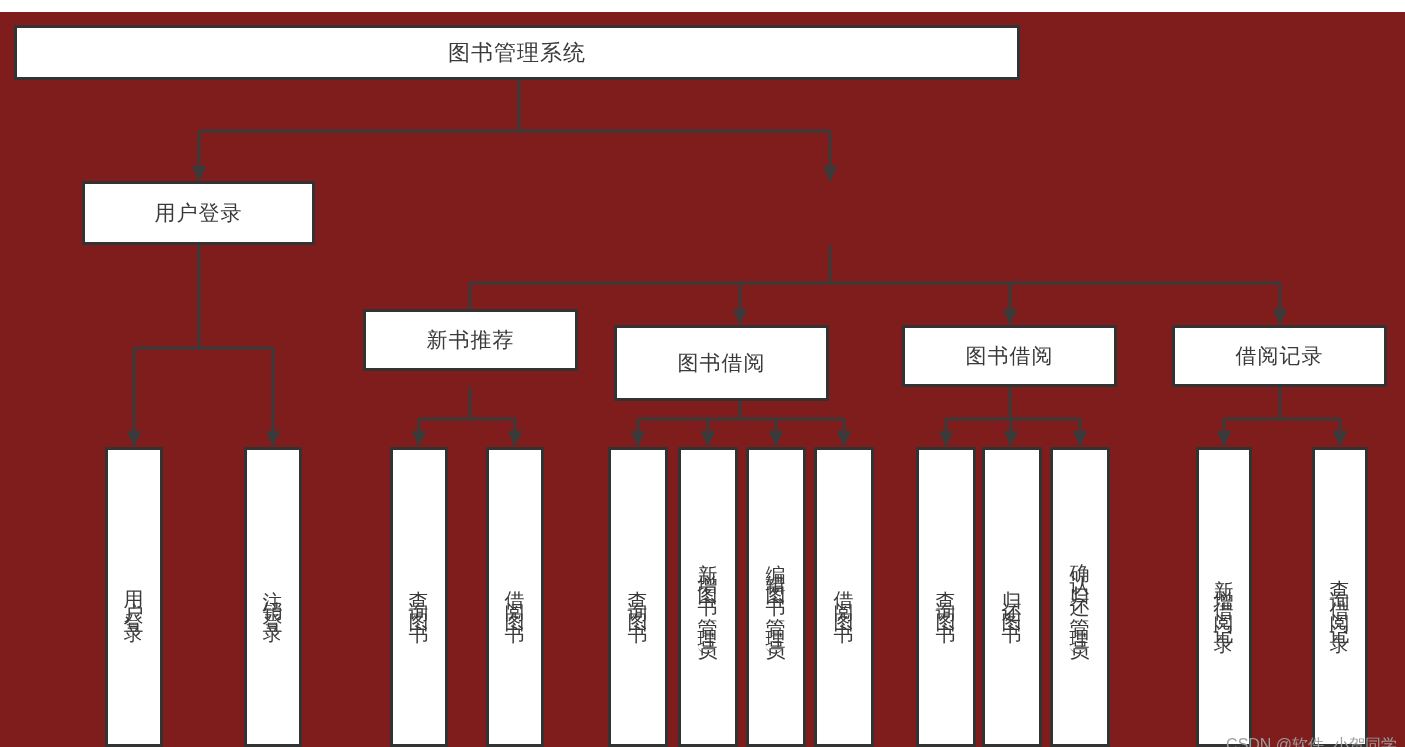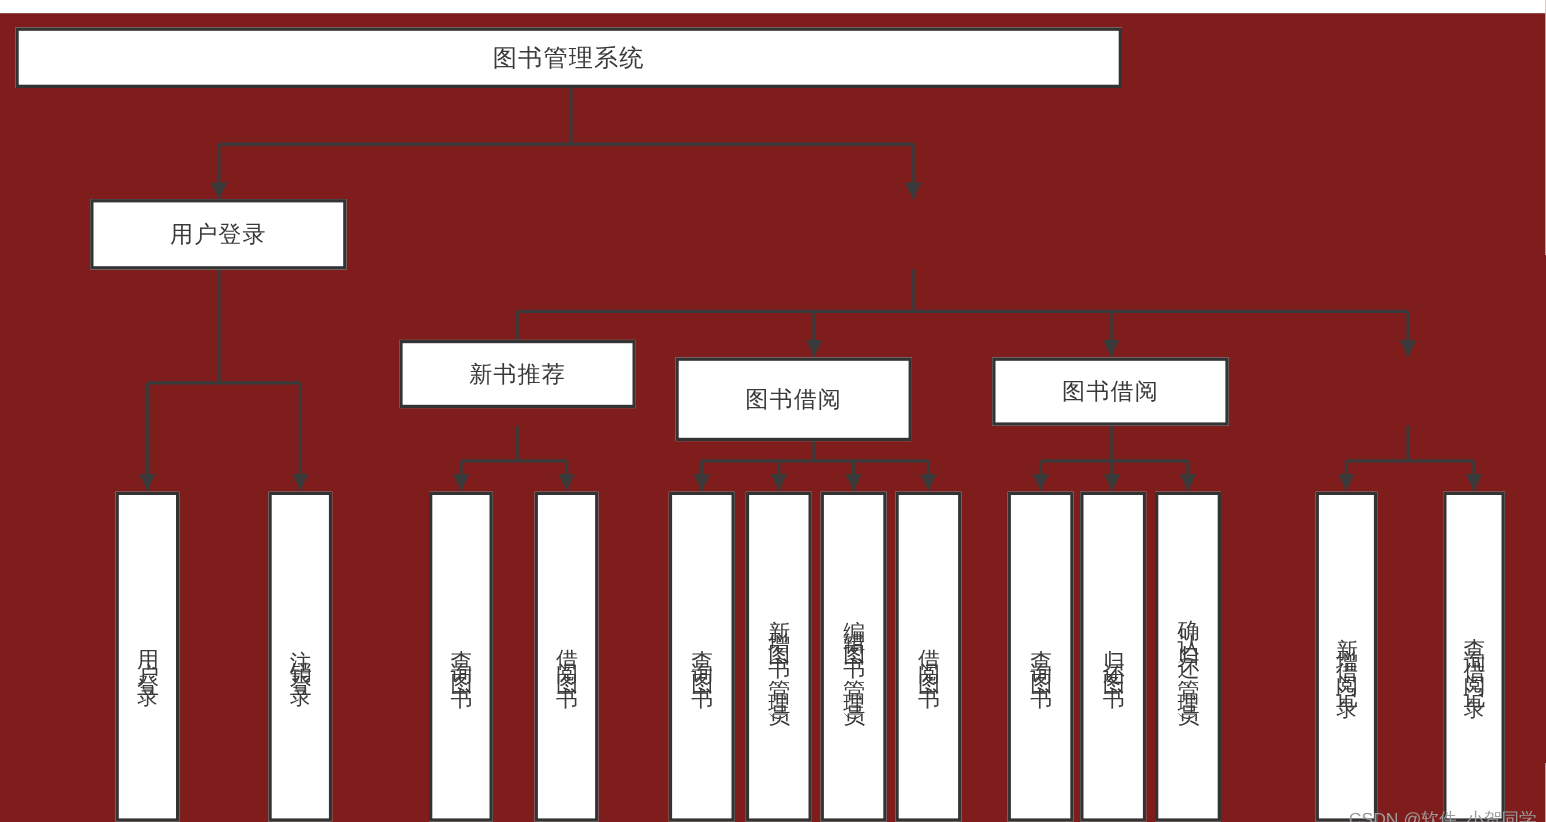--- a/index.html
+++ b/index.html
@@ -118,20 +118,23 @@
 
   <div class="box h" style="left:363px;top:297px;width:215px;height:62px">
     <span>新书推荐</span>
   </div>
   <div class="box h" style="left:614px;top:313px;width:215px;height:76px">
     <span>图书借阅</span>
   </div>
   <div class="box h" style="left:902px;top:313px;width:215px;height:62px">
     <span>图书借阅</span>
   </div>
+  <div class="box h" style="left:1172px;top:313px;width:215px;height:62px">
+    <span>借阅记录</span>
+  </div>
 
   <div class="box" style="left:105px;top:435px;width:58px;height:300px">
     <span class="vtext">用户登录</span>
   </div>
   <div class="box" style="left:244px;top:435px;width:58px;height:300px">
     <span class="vtext">注销登录</span>
   </div>
 
   <div class="box" style="left:390px;top:435px;width:58px;height:300px">
     <span class="vtext">查询图书</span>

